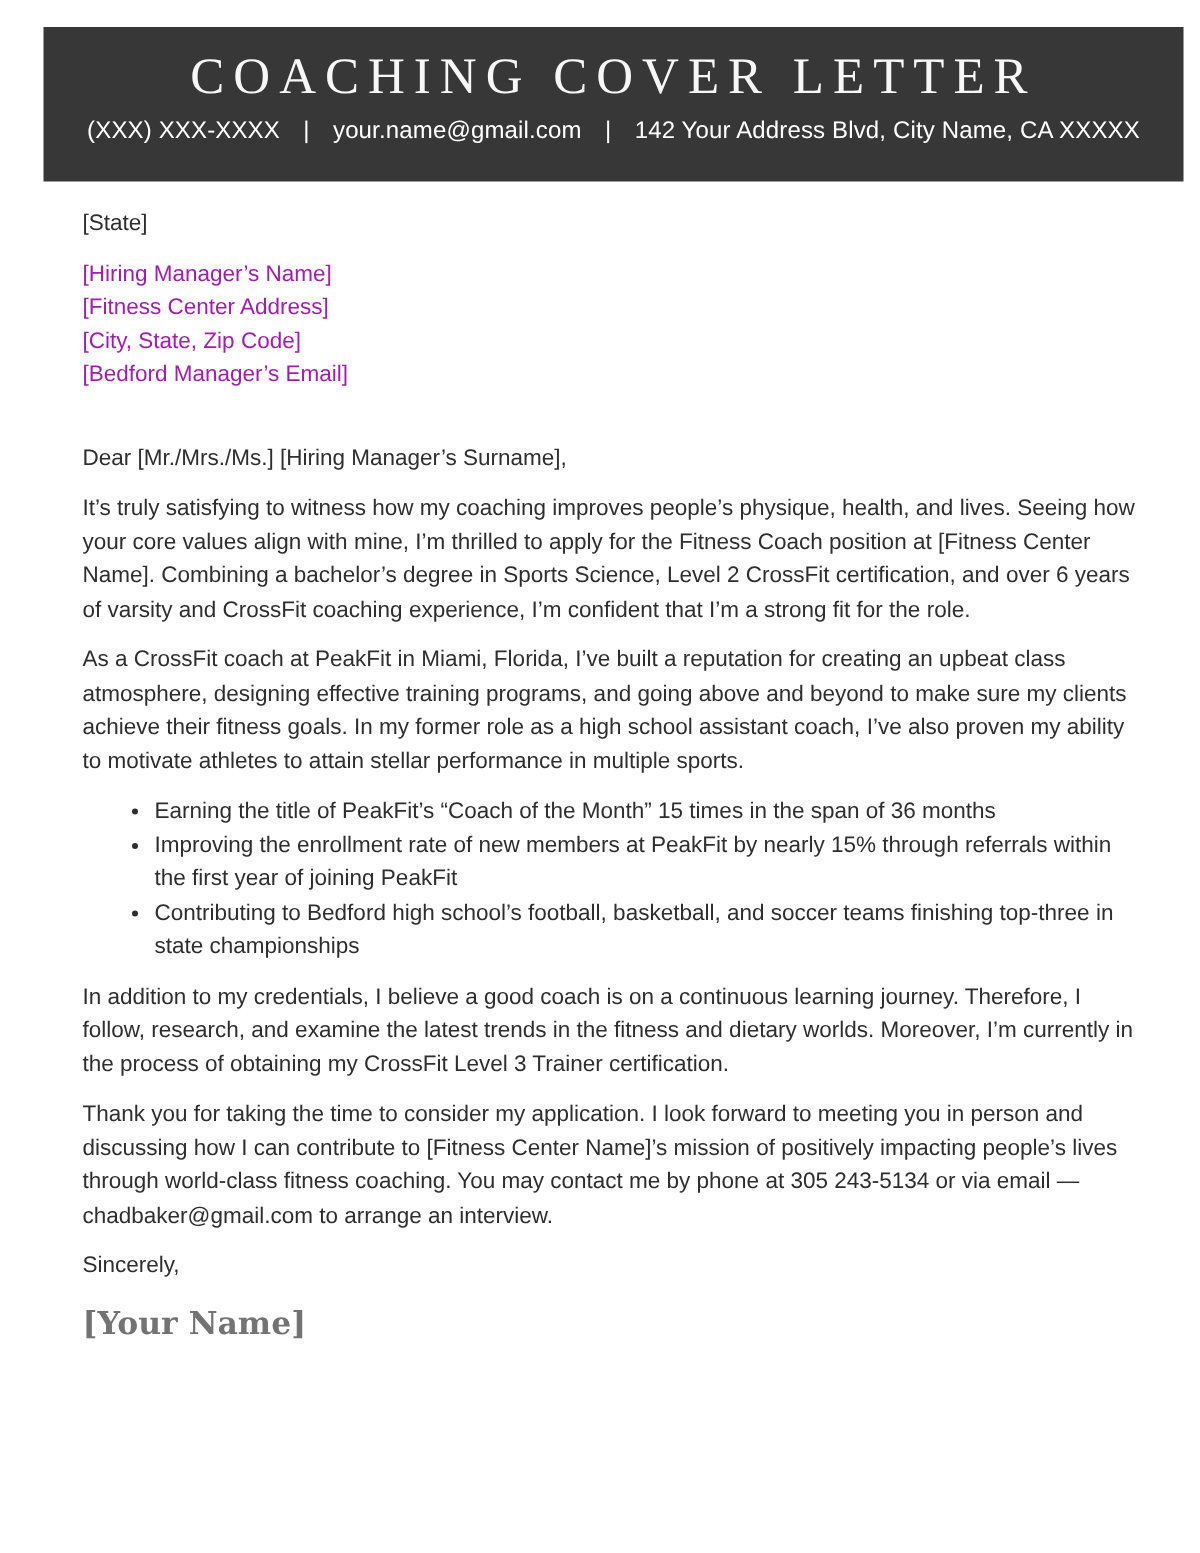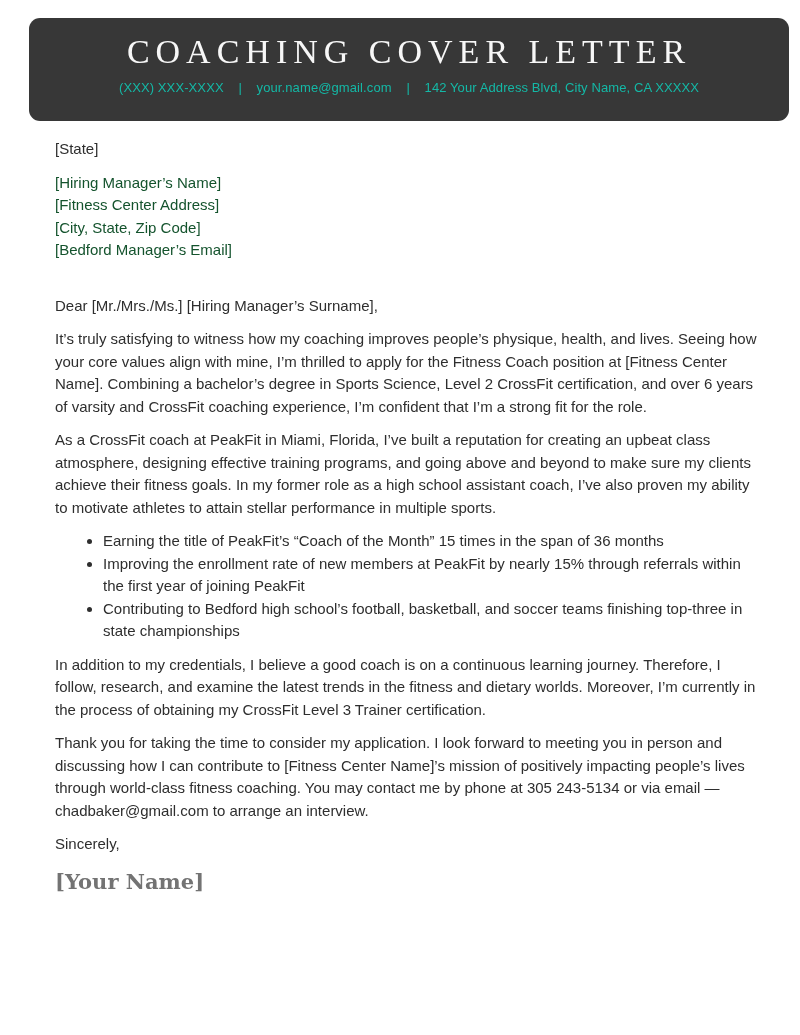--- a/index.html
+++ b/index.html
@@ -18,38 +18,37 @@
   
   .letterhead {
     position: absolute;
     left: 29px;
     top: 18px;
     width: 760px;
     height: 103px;
     background: #373737;
     color: #f7f7f7;
     text-align: center;
-    border-radius: 11px;
   }
   .letterhead h1 {
     margin: 0;
     padding-top: 12px;
     font-family: "Liberation Serif", serif;
     font-weight: 400;
     font-size: 34px;
     line-height: 44px;
     letter-spacing: 6px;
     color: #f7f7f7;
     white-space: nowrap;
   }
   .contact-line {
     margin-top: 5px;
-    font-size: 13px;
+    font-size: 16px;
     line-height: 18px;
-    color: #14b8a6;
+    color: #ffffff;
     letter-spacing: 0.1px;
     white-space: nowrap;
   }
   .contact-line .sep {
     display: inline-block;
     margin: 0 11px;
   }
   
   .letter-body {
     position: absolute;
@@ -58,21 +57,21 @@
     width: 708px;
     font-size: 15px;
     line-height: 22.5px;
     color: #2e2e2e;
   }
   .letter-body p { margin: 0 0 11px 0; }
   .date { margin: 0 0 10px 0; }
   .recipient { margin: 0 0 33px 0; }
   .recipient p {
     margin: 0;
-    color: #14532d;
+    color: #a21caf;
   }
   ul.achievements {
     margin: 0 0 11px 0;
     padding: 0 0 0 48px;
     list-style: disc outside;
   }
   ul.achievements li { margin: 0; }
   .signoff { margin: 0 0 9px 0; }
   .signature {
     font-family: "DejaVu Serif", serif;

